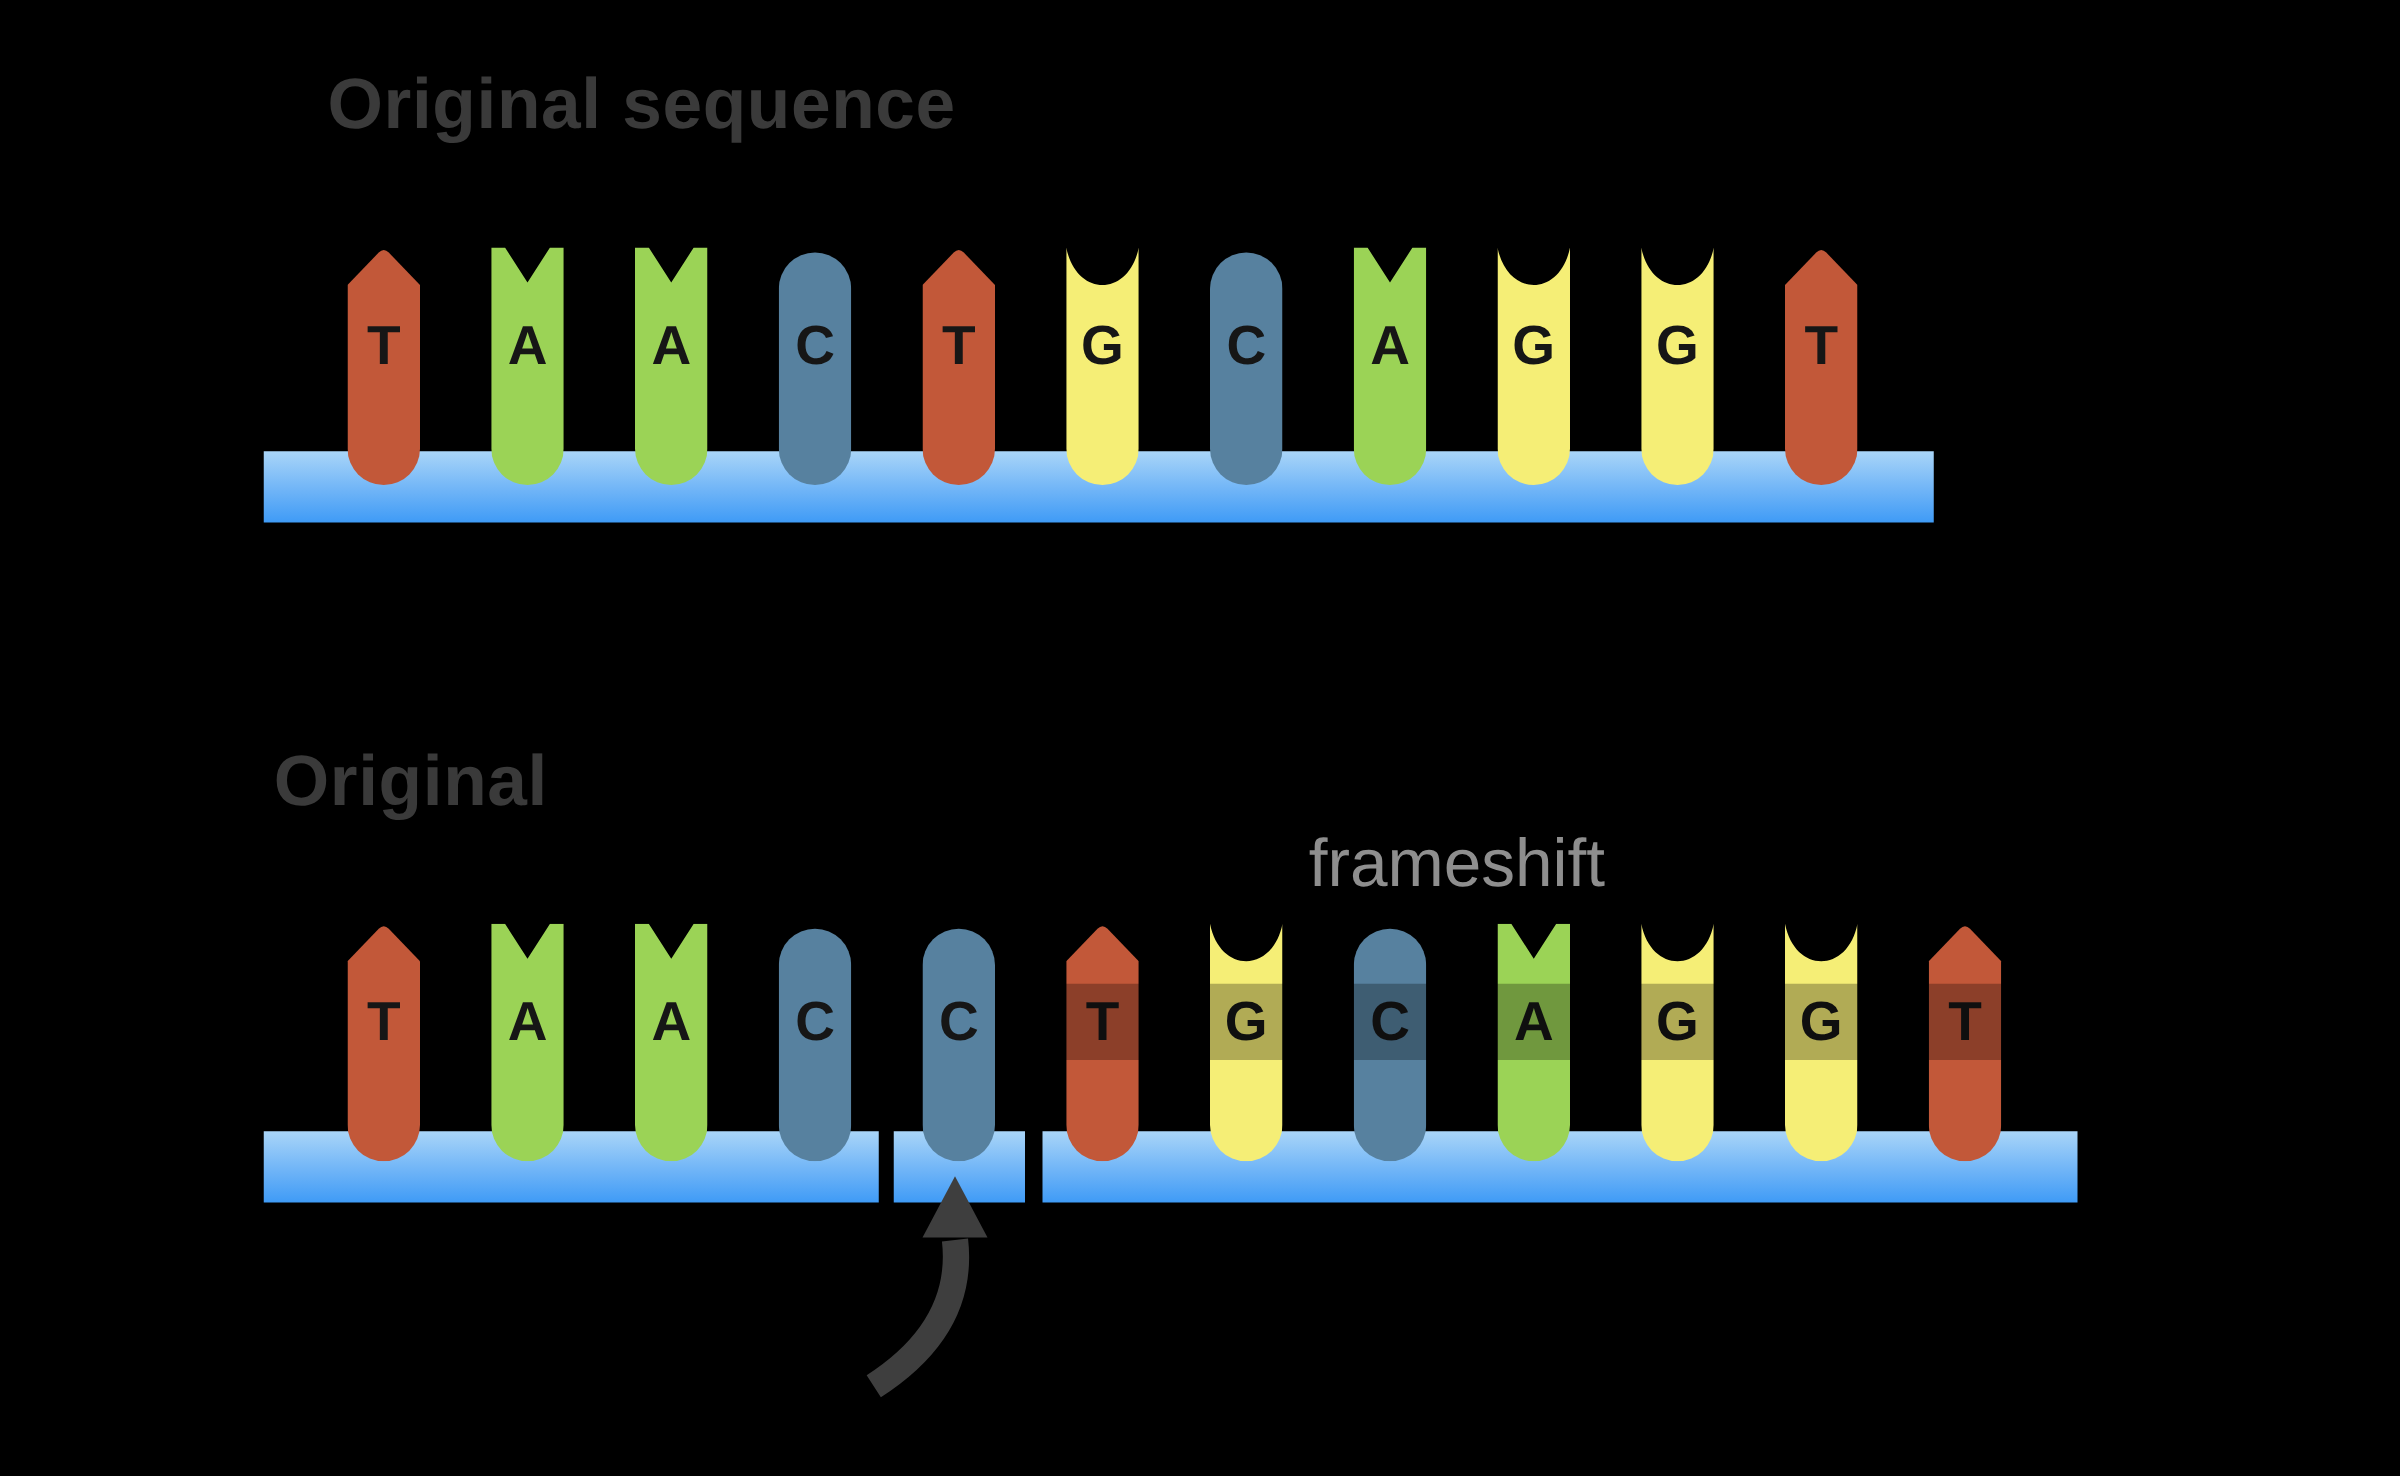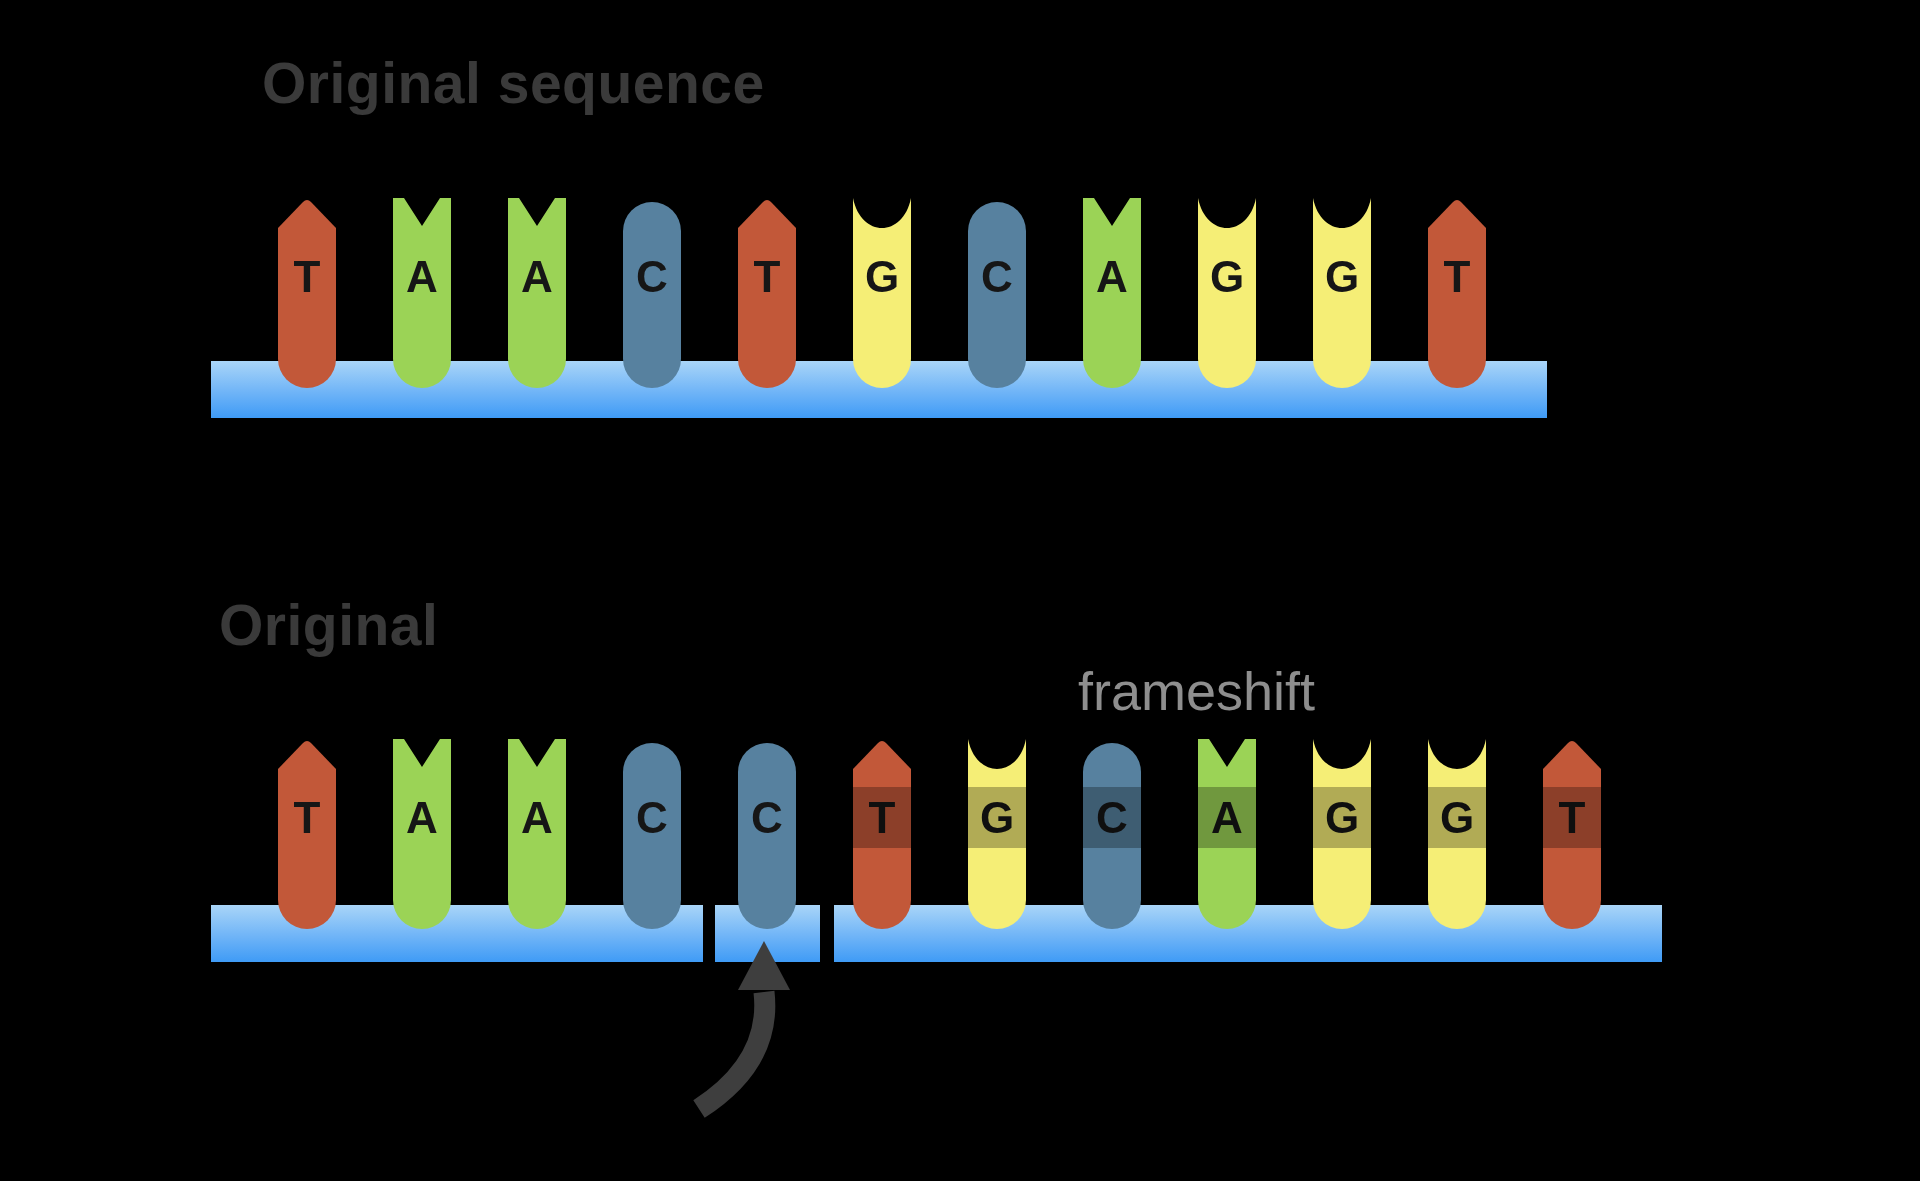--- a/index.html
+++ b/index.html
@@ -20,21 +20,20 @@
     font-size: 57px;
     font-weight: 700;
     letter-spacing: 0.5px;
     white-space: nowrap;
   }
   .frameshift-label {
     position: absolute;
     font-size: 54px;
     font-weight: 400;
     white-space: nowrap;
-    margin-left: 31px;
   }
   .strand {
     position: absolute;
     left: 0; top: 0;
     width: 100%; height: 100%;
   }
   .backbone {
     position: absolute;
     height: 57px;
   }

